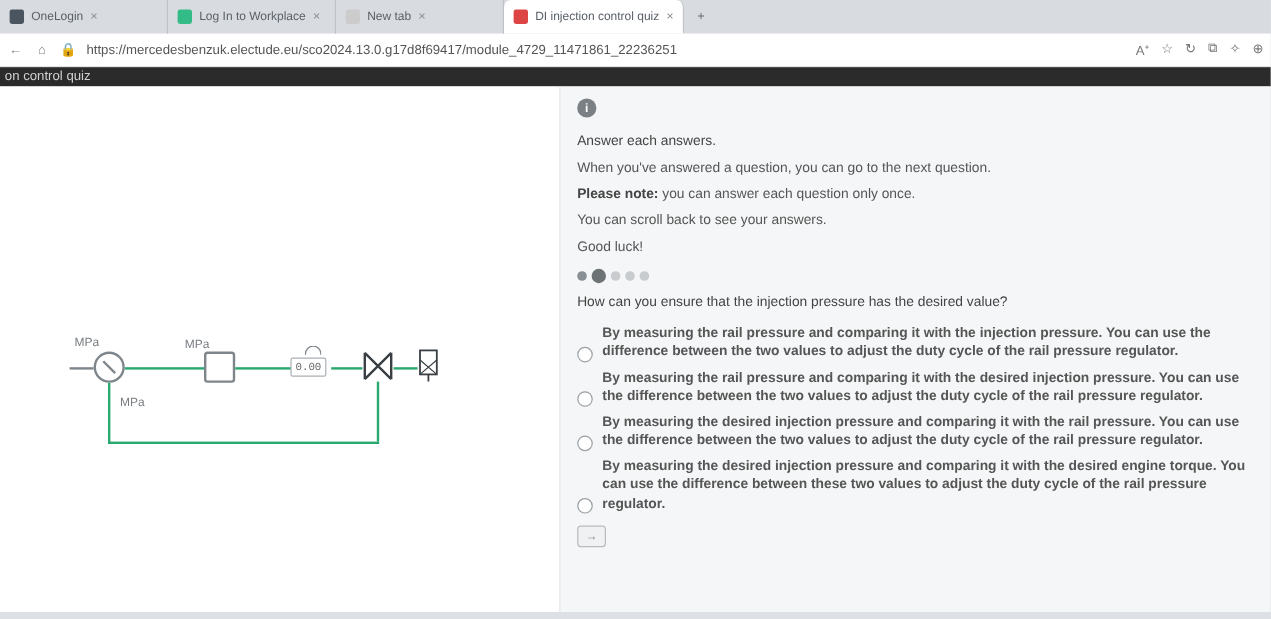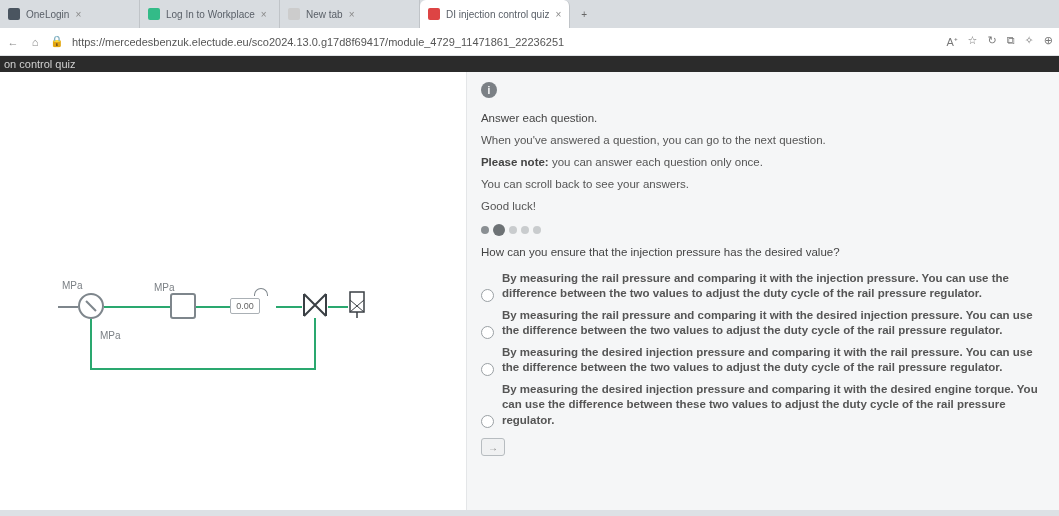--- a/index.html
+++ b/index.html
@@ -115,21 +115,21 @@
       <div class="node-circle" style="left:78px; top:221px;"></div>
       <div class="dlabel" style="left:62px; top:208px;">MPa</div>
 
       <div class="wire h" style="left:104px; top:234px; width:66px;"></div>
       <div class="dlabel" style="left:154px; top:210px;">MPa</div>
 
       <div class="node-sq" style="left:170px; top:221px;"></div>
 
       <div class="wire h" style="left:196px; top:234px; width:50px;"></div>
 
-      <div class="node-val" style="left:230px; top:226px;">0.00</div>
+      <div class="node-val" style="left:242px; top:226px;font-family:Liberation Mono, monospace;">0.00</div>
 
       <div style="position:absolute; left:254px; top:216px; width:14px; height:8px; border:1.5px solid #7e868c; border-bottom:none; border-radius:8px 8px 0 0;"></div>
 
       <div class="wire h" style="left:276px; top:234px; width:26px;"></div>
 
       <div class="node-x" style="left:302px; top:220px;">
         <svg viewBox="0 0 26 26">
             <path d="M2 2 L24 24 M24 2 L2 24 M2 2 L2 24 M24 2 L24 24" stroke="#3a3f44" stroke-width="2" fill="none"></path>
           </svg>
       </div>
@@ -147,21 +147,21 @@
       <div class="wire v" style="left:314px; top:246px; height:50px;"></div>
       <div class="wire h" style="left:90px; top:296px; width:226px;"></div>
       <div class="wire v" style="left:90px; top:247px; height:51px;"></div>
       <div class="dlabel" style="left:100px; top:258px;">MPa</div>
     </div>
   </div>
 
   <div class="right">
     <div class="info-icon">i</div>
     <div class="intro">
-      <p class="lead">Answer each question.</p>
+      <p class="lead">Answer each answers.</p>
       <p>When you've answered a question, you can go to the next question.</p>
       <p><strong>Please note:</strong><span> you can answer each question only once.</span></p>
       <p>You can scroll back to see your answers.</p>
       <p>Good luck!</p>
     </div>
 
     <div class="progress">
       <span class="dot done"></span>
       <span class="dot current"></span>
       <span class="dot"></span>

